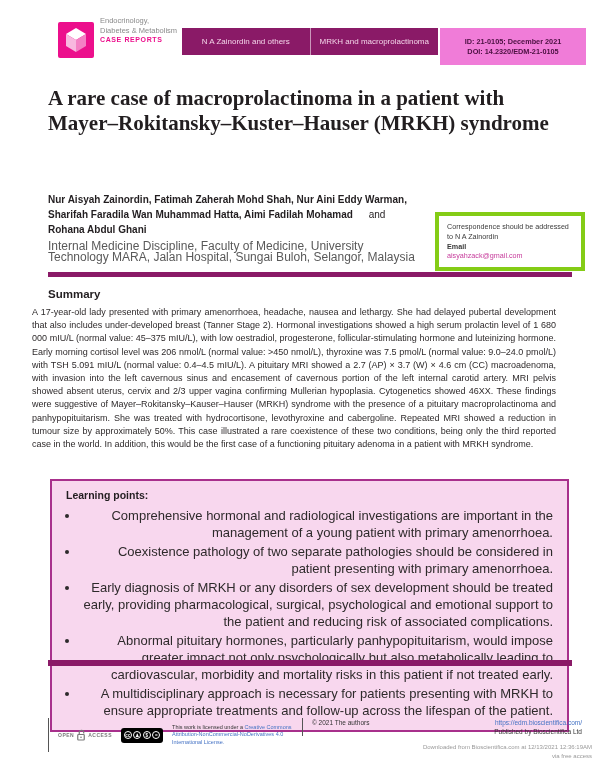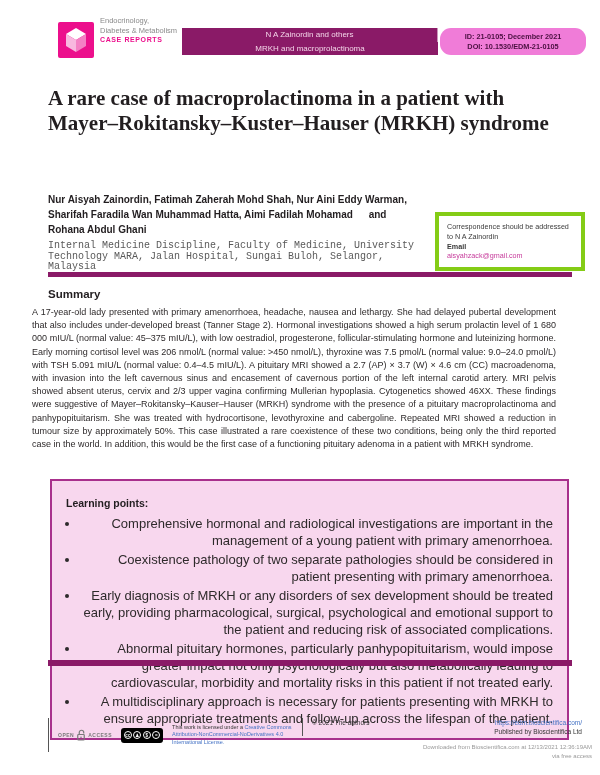--- a/index.html
+++ b/index.html
@@ -4,56 +4,56 @@
 <style>
   html,body{margin:0;padding:0;background:#fff;}
   .page{position:relative;width:600px;height:775px;background:#fff;overflow:hidden;
         font-family:"Liberation Sans",sans-serif;color:#2e2a2b;}
 
   
   .logo-square{position:absolute;left:58px;top:22px;width:36px;height:36px;}
   .logo-text{position:absolute;left:100px;top:16px;font-size:7.5px;line-height:9.5px;color:#8a8a8a;}
   .logo-text .case{color:#ec0f8c;font-weight:bold;letter-spacing:.6px;font-size:7px;}
   .runhead{position:absolute;left:182px;top:28px;width:256px;height:27px;background:#8a1a67;
-           display:flex;align-items:stretch;flex-direction:column;}
+           display:flex;align-items:stretch;}
   .runhead-cell{flex:1;display:flex;align-items:center;justify-content:center;
                 color:#f3d4e8;font-size:8px;}
   .runhead-cell.first{border-right:1px solid rgba(255,255,255,.55);}
-  .idbox{position:absolute;left:440px;top:28px;width:146px;height:27px;background:#f07cd8;
+  .idbox{position:absolute;left:440px;top:28px;width:146px;height:37px;background:#f07cd8;
          display:flex;flex-direction:column;align-items:center;justify-content:center;
-         font-size:7.3px;font-weight:bold;color:#4a1040;line-height:9.5px;border-radius:11px;}
+         font-size:7.3px;font-weight:bold;color:#4a1040;line-height:9.5px;}
 
   
   .title{position:absolute;left:48px;top:86px;width:525px;font-size:21px;font-weight:bold;
          color:#221e20;line-height:25px;margin:0;font-family:Liberation Serif, serif;}
   .authors{position:absolute;left:48px;top:192px;width:420px;font-size:10px;font-weight:bold;
            color:#221e20;line-height:15px;}
-  .authors .reg{font-weight:bold;padding-left:13px;}
-  .affiliation{position:absolute;left:48px;top:241px;width:370px;font-size:10px;
-               color:#595959;line-height:10.5px;font-family:Liberation Mono, monospace;}
+  .authors .reg{font-weight:normal;padding-left:13px;}
+  .affiliation{position:absolute;left:48px;top:241px;width:370px;font-size:12px;
+               color:#595959;line-height:10.5px;}
   .corr-box{position:absolute;left:435px;top:212px;width:150px;box-sizing:border-box;
             border:4px solid #84cc16;background:#fff;padding:6px 8px;font-size:7.2px;
             line-height:9.8px;color:#3a3a3a;}
   .corr-box .email-label{font-weight:bold;}
   .corr-box a{color:#c73b9b;text-decoration:none;}
 
   .rule{position:absolute;left:48px;width:524px;background:#8a1a67;}
   .rule-top{top:272px;height:5px;}
   .rule-bottom{top:660px;height:6px;}
 
   
   .summary-h{position:absolute;left:48px;top:288px;font-size:11.5px;font-weight:bold;
              color:#221e20;margin:0;}
   .summary-body{position:absolute;left:32px;top:306px;width:524px;font-size:9px;
                 line-height:13.2px;text-align:justify;color:#2e2a2b;}
 
   
   .learning-box{position:absolute;left:50px;top:479px;width:519px;box-sizing:border-box;
                 border:2px solid #a8308c;background:#f8d7ee;padding:8px 14px 9px 14px;}
-  .learning-box h3{margin:8px 0 6px 0;font-size:10.5px;color:#221e20;}
+  .learning-box h3{margin:0 0 6px 0;font-size:10.5px;color:#221e20;}
   .learning-box ul{margin:0;padding-left:14px;}
   .learning-box li{font-size:13px;line-height:17px;margin-bottom:2px;color:#2e2a2b;text-align:right;}
 
   
   .foot-left{position:absolute;left:48px;top:718px;height:34px;border-left:1px solid #555;
              padding-left:9px;display:flex;align-items:center;gap:9px;}
   .oa-logo{display:flex;align-items:center;gap:2px;color:#7a7a7a;font-size:5px;
            letter-spacing:.5px;font-weight:bold;}
   .cc-badge{width:42px;height:15px;background:#000;border-radius:3px;display:flex;
             align-items:center;justify-content:center;gap:1.5px;}
@@ -88,21 +88,21 @@
     <div>Diabetes &amp; Metabolism</div>
     <div class="case">CASE REPORTS</div>
   </div>
 
   <div class="runhead">
     <div class="runhead-cell first">N A Zainordin and others</div>
     <div class="runhead-cell">MRKH and macroprolactinoma</div>
   </div>
   <div class="idbox">
     <div>ID: 21-0105; December 2021</div>
-    <div>DOI: 10.1530/EDM-21-0105</div>
+    <div>DOI: 14.2320/EDM-21-0105</div>
   </div>
 
   <h1 class="title">A rare case of macroprolactinoma in a patient with Mayer–Rokitansky–Kuster–Hauser (MRKH) syndrome</h1>
 
   <div class="authors">
     <div>Nur Aisyah Zainordin, Fatimah Zaherah Mohd Shah, Nur Aini Eddy Warman,</div>
     <div>
       <span>Sharifah Faradila Wan Muhammad Hatta, Aimi Fadilah Mohamad</span>
       <span class="reg">and</span>
     </div>

